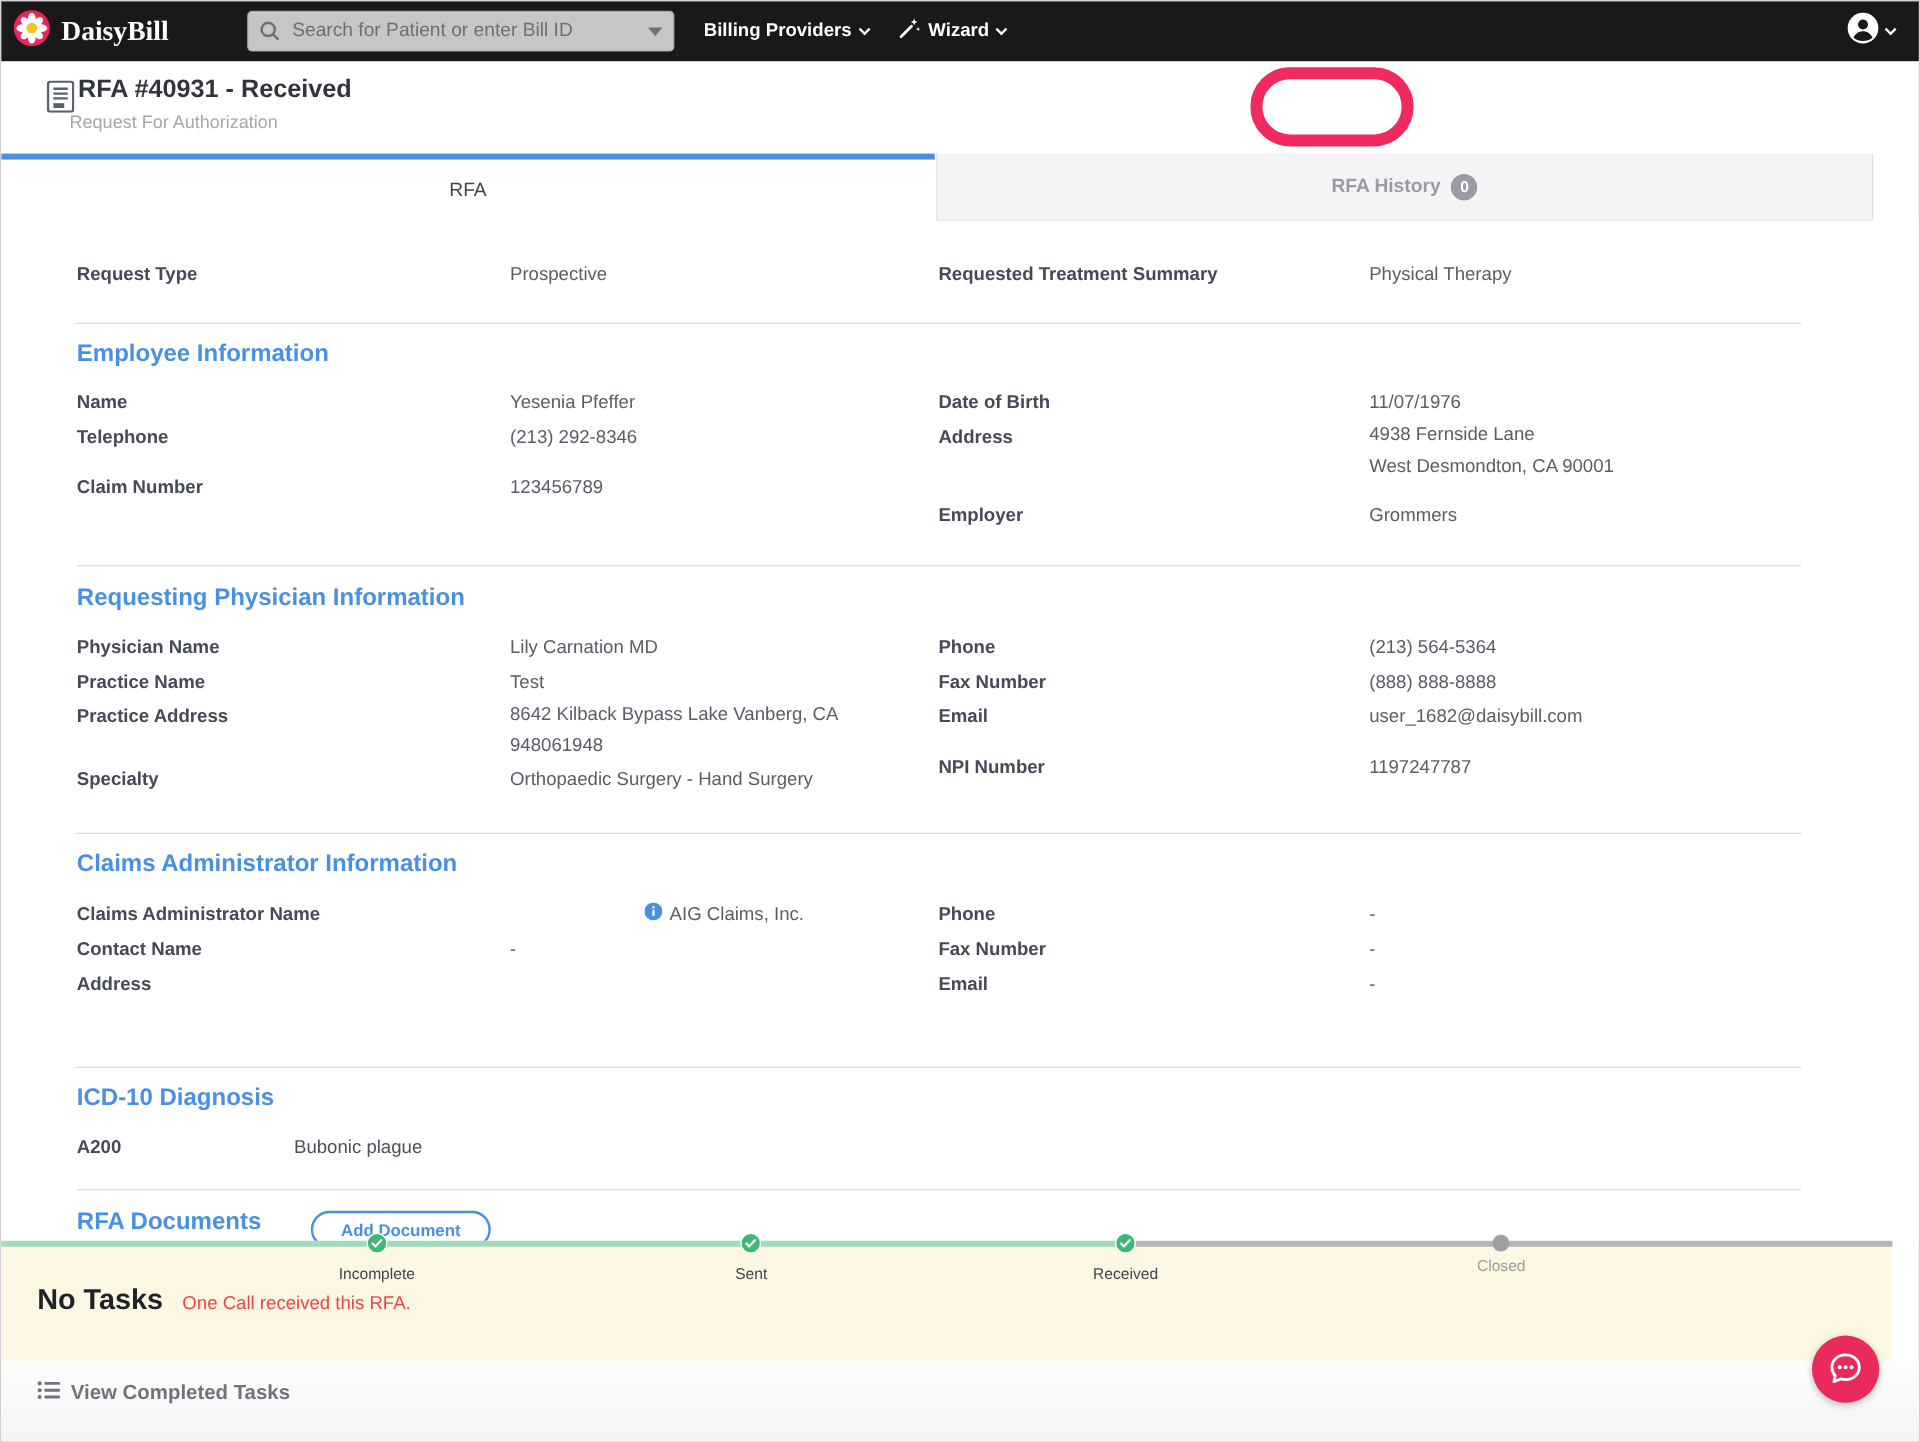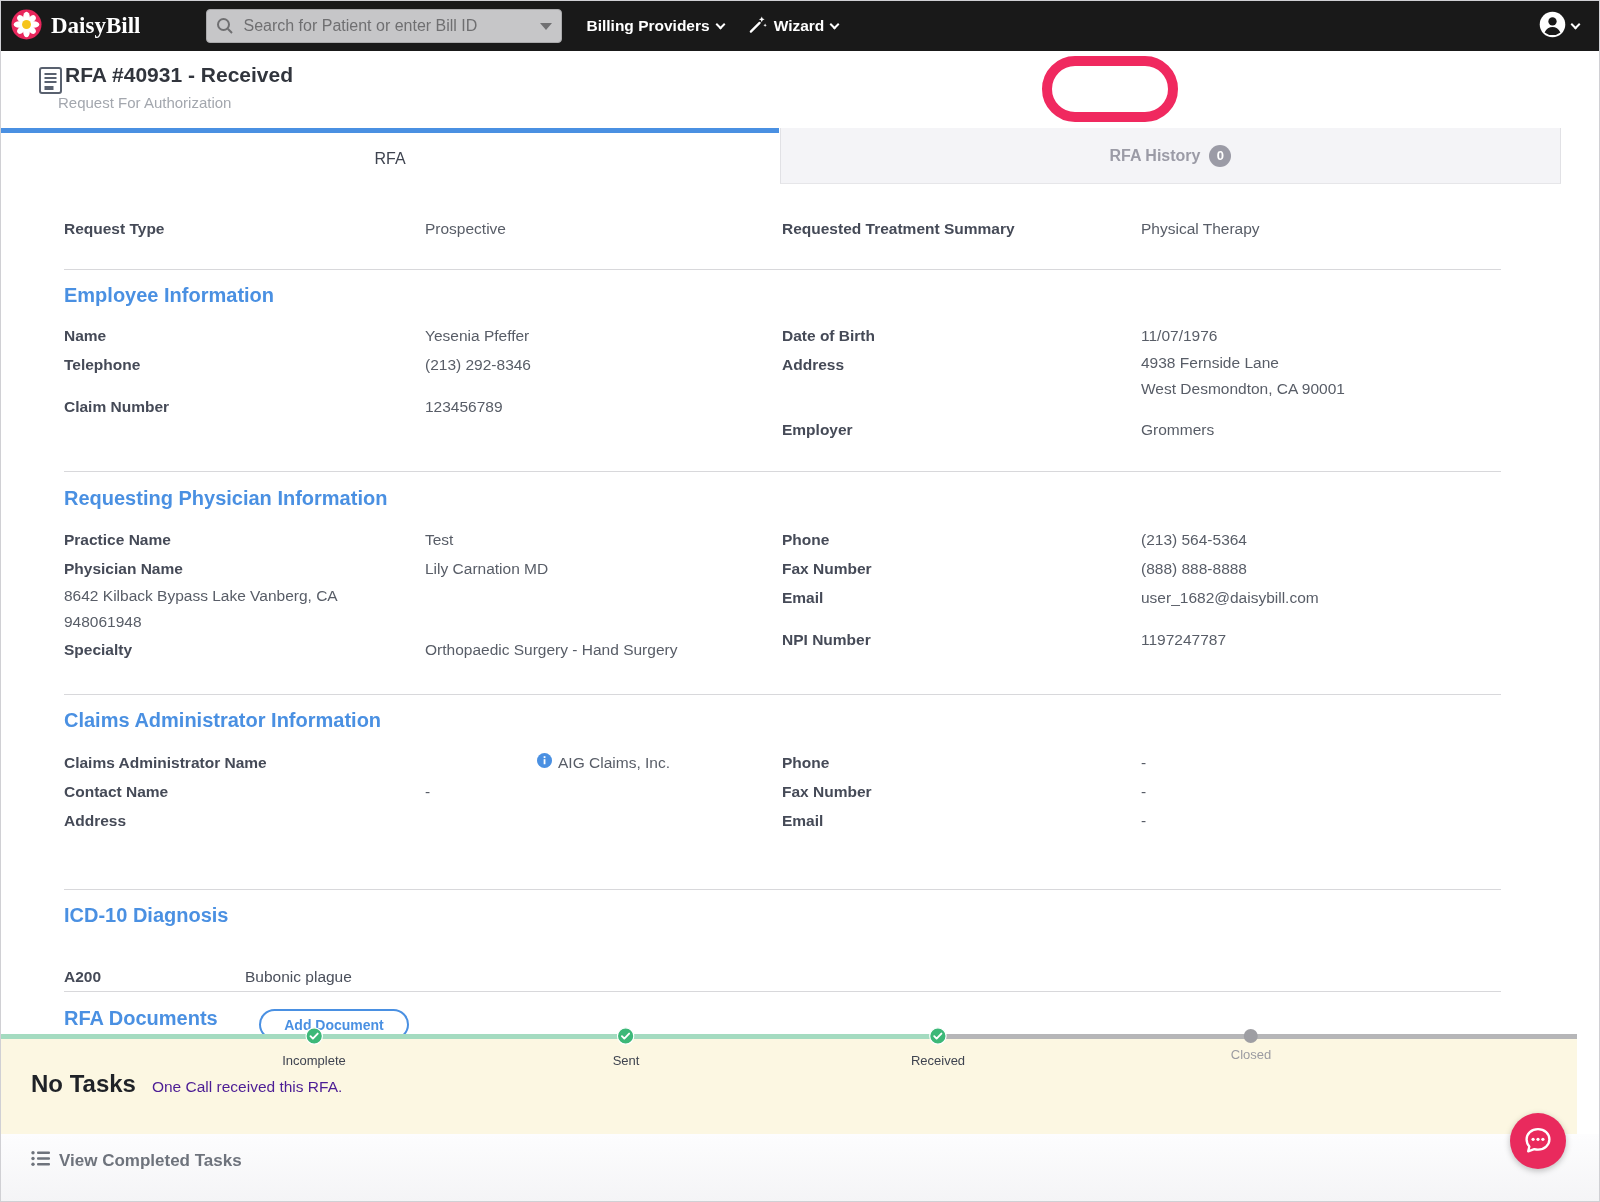--- a/index.html
+++ b/index.html
@@ -58,39 +58,39 @@
   .sec-heading { position:absolute; left:63px; font-size:20px; font-weight:700; color:#4a90e2; }
   .cols { position:absolute; left:63px; width:1437px; display:flex; }
   .half { width:718px; }
   .row { display:flex; line-height:29px; font-size:15.5px; }
   .row .lbl { width:361px; font-weight:700; color:#454a57; }
   .half.r .row .lbl { width:359px; }
   .row .val { flex:1; color:#585d67; }
   .gap { height:13px; }
   .two-line div { line-height:26px; }
   .link { color:#4a90e2; display:flex; align-items:center; gap:6px; cursor:pointer;justify-content:center; }
-  .icd-row { position:absolute; left:63px; display:flex; font-size:15.5px; line-height:29px;margin-top:20px; }
+  .icd-row { position:absolute; left:63px; display:flex; font-size:15.5px; line-height:29px; }
   .icd-row .lbl { width:181px; font-weight:700; color:#454a57; }
   .add-doc-btn { position:absolute; left:258px; width:150px; height:31px; border:2px solid #4a90e2;
     border-radius:16px; background:#fff; color:#4a90e2; font-size:14px; font-weight:700;
     cursor:pointer; font-family:"Liberation Sans", sans-serif; }
   
   .tasks-panel { position:absolute; top:1033px; left:0; width:1576px; height:100px;
     background:#fcf7e2; z-index:5; }
   .pline { position:absolute; top:0; height:5px; }
   .pline.green { left:0; width:937px; background:#a4dbc0; }
   .pline.gray { left:937px; width:639px; background:#b6b6b8; }
   .step { position:absolute; top:-7px; transform:translateX(-50%); display:flex;
     flex-direction:column; align-items:center; gap:4px; }
   .step-label { font-size:13px; color:#3f4450; }
   .step.pending .step-label { color:#9b9ba1; }
   .pending-dot { width:14px; height:14px; border-radius:50%; background:#9e9ea3; margin-top:2px; }
   .tasks-text { position:absolute; left:30px; top:36px; display:flex; align-items:baseline; gap:16px; }
   .tasks-title { font-size:24px; font-weight:700; color:#1f2227; }
-  .tasks-msg { font-size:15.5px; color:#4c1d95; }
+  .tasks-msg { font-size:15.5px; color:#ef4444; }
   
   .bottom-bar { position:absolute; top:1133px; left:0; width:1600px; height:69px;
     background:linear-gradient(180deg,#fdfdfe 0%,#f4f4f6 100%); z-index:4; }
   .view-completed { position:absolute; left:30px; top:16px; display:flex; align-items:center; gap:9px;
     font-size:17px; font-weight:700; color:#6e737c; background:none; border:none; cursor:pointer;
     font-family:"Liberation Sans", sans-serif; }
   
   .chat-fab { position:absolute; left:1509px; top:1112px; width:56px; height:56px; border-radius:50%;
     background:#e92a5d; z-index:30; display:flex; align-items:center; justify-content:center;
     border:none; cursor:pointer; box-shadow:0 2px 6px rgba(0,0,0,.25); }
@@ -287,28 +287,29 @@
         </div>
     </div>
   </div>
 
   <div class="divider" style="top:287px;"></div>
 
   <h2 class="sec-heading" style="top:303px;">Requesting Physician Information</h2>
   <div class="cols" style="top:341px;">
     <div class="half">
       <div class="row">
+          <span class="lbl">Physician Name</span>
+        <span class="val">Lily Carnation MD</span>
+        </div>
+      <div class="row">
           <span class="lbl">Practice Name</span>
         <span class="val">Test</span>
         </div>
       <div class="row">
-          <span class="lbl">Physician Name</span>
-        <span class="val">Lily Carnation MD</span>
-        </div>
-      <div class="row">
+          <span class="lbl">Practice Address</span>
         <span class="val two-line">
           <div>8642 Kilback Bypass Lake Vanberg, CA</div>
           <div>948061948</div>
         </span>
         </div>
       <div class="row">
           <span class="lbl">Specialty</span>
         <span class="val">Orthopaedic Surgery - Hand Surgery</span>
         </div>
     </div>

